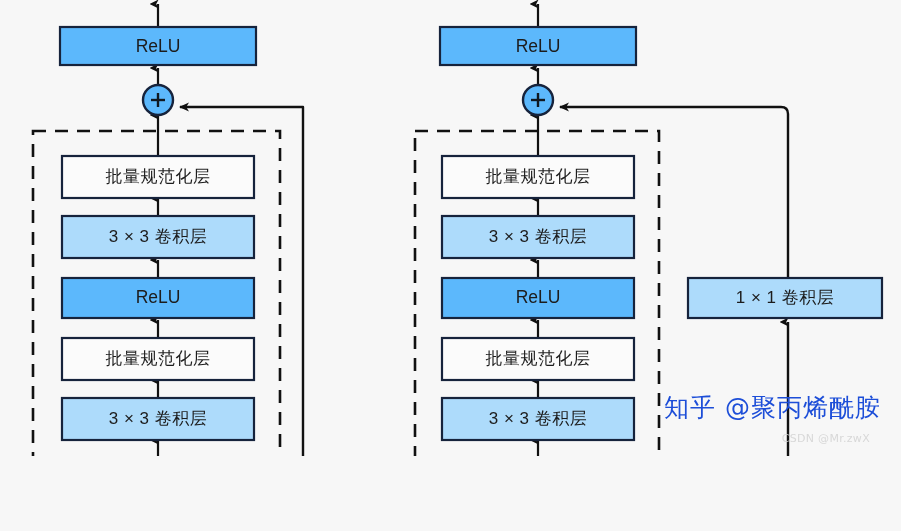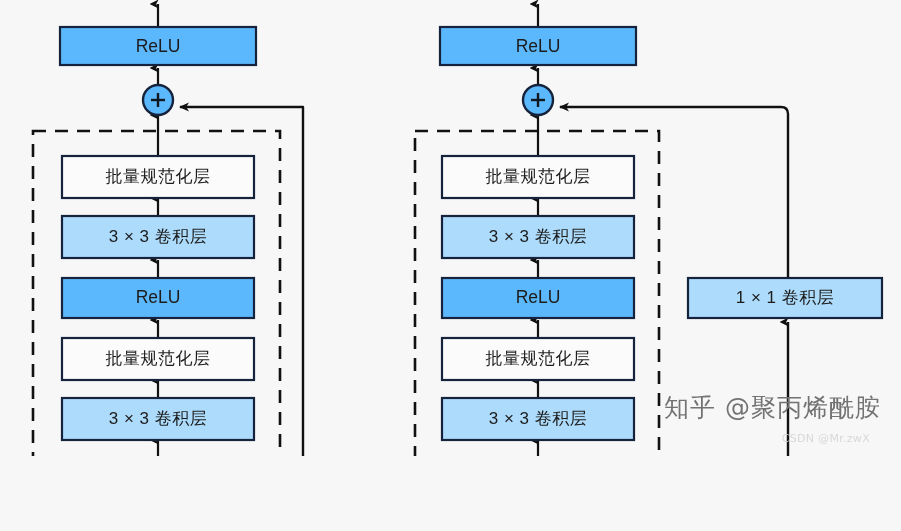--- a/index.html
+++ b/index.html
@@ -73,21 +73,21 @@
     font-size: 16px;
     fill: #141414;
     text-anchor: middle;
   }
   .wm-zhihu {
     position: absolute;
     right: 20px;
     bottom: 32px;
     font-family: "DejaVu Sans", "Liberation Sans", sans-serif;
     font-size: 25px;
-    color: #737373;
+    color: #1d4ed8;
     letter-spacing: 1px;
     user-select: none;
     white-space: nowrap;
   }
   .wm-csdn {
     position: absolute;
     right: 31px;
     bottom: 11px;
     font-family: "DejaVu Sans", "Liberation Sans", sans-serif;
     font-size: 11px;

